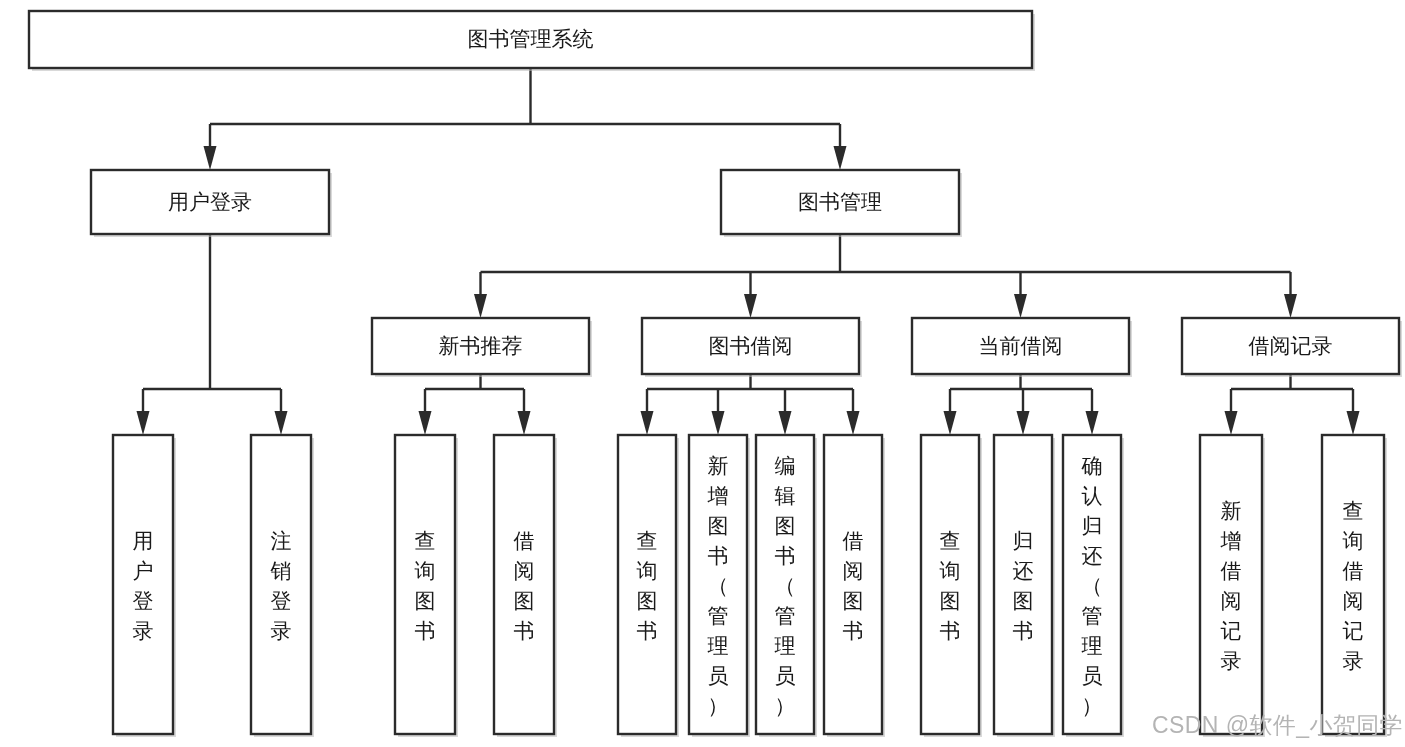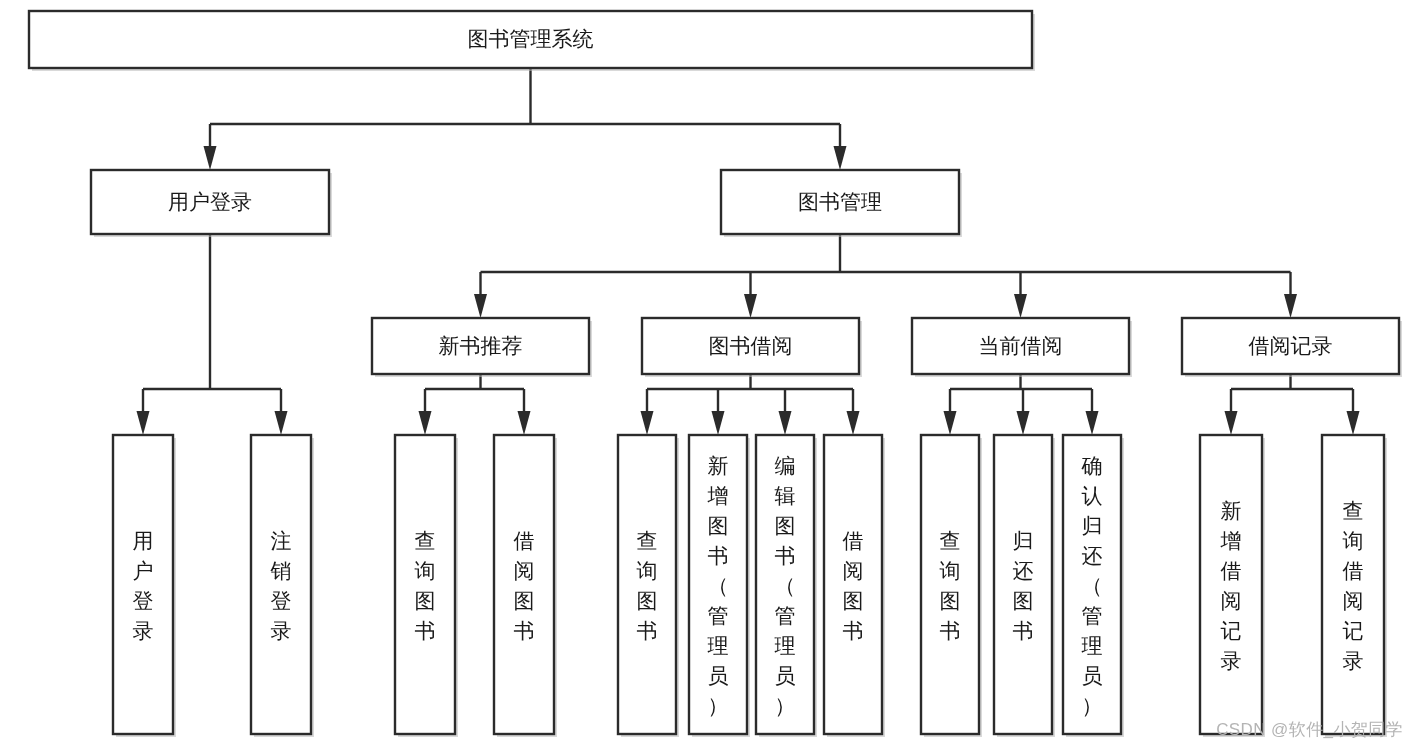--- a/index.html
+++ b/index.html
@@ -55,21 +55,21 @@
     font-family: "Liberation Sans", "DejaVu Sans", sans-serif;
     font-size: 21px;
     fill: #1a1a1a;
     text-anchor: middle;
   }
   .watermark {
     position: absolute;
     right: 12px;
     bottom: 6px;
     font-family: "Liberation Sans", "DejaVu Sans", sans-serif;
-    font-size: 17px;
+    font-size: 23px;
     color: #b4b4b4;
     letter-spacing: .4px;
     white-space: nowrap;
     user-select: none;
   }
 </style>
 </head>
 <body>
 
 <div id="diagram-root">

